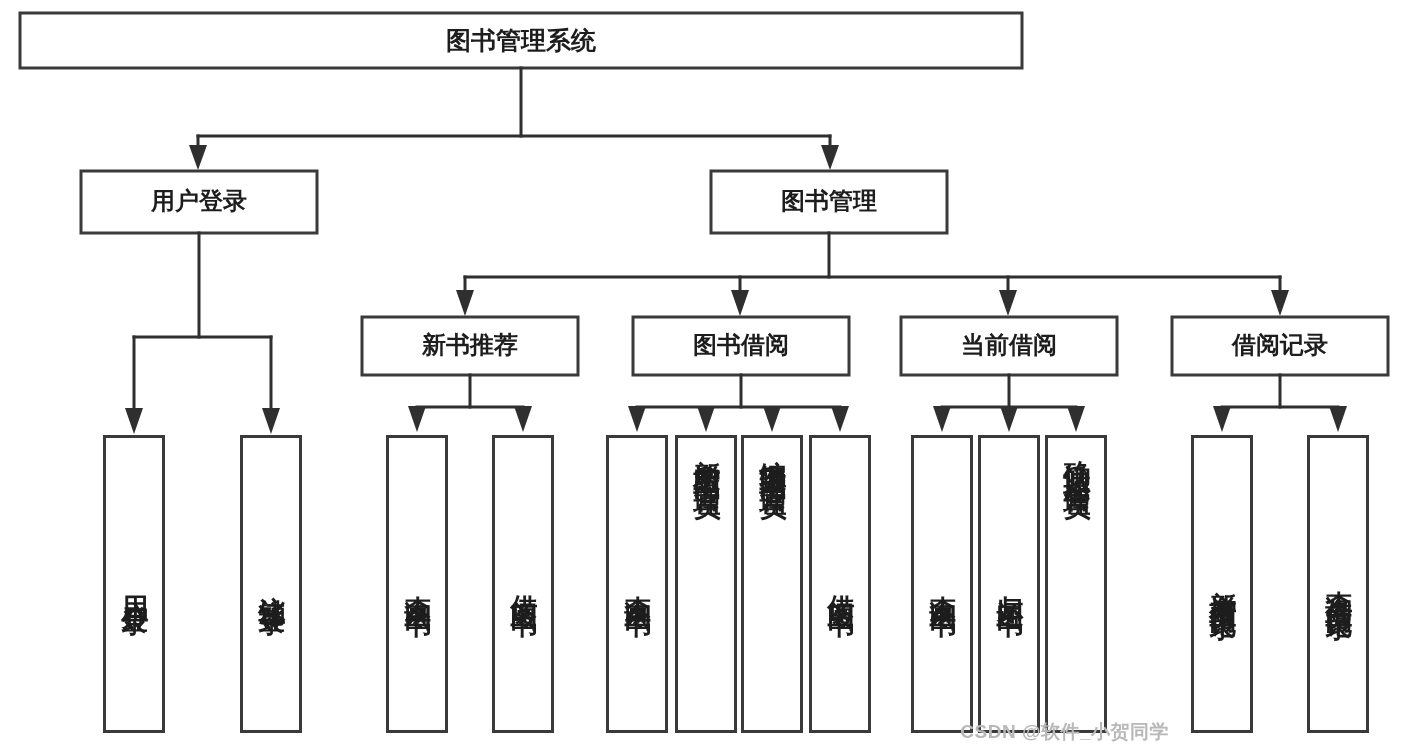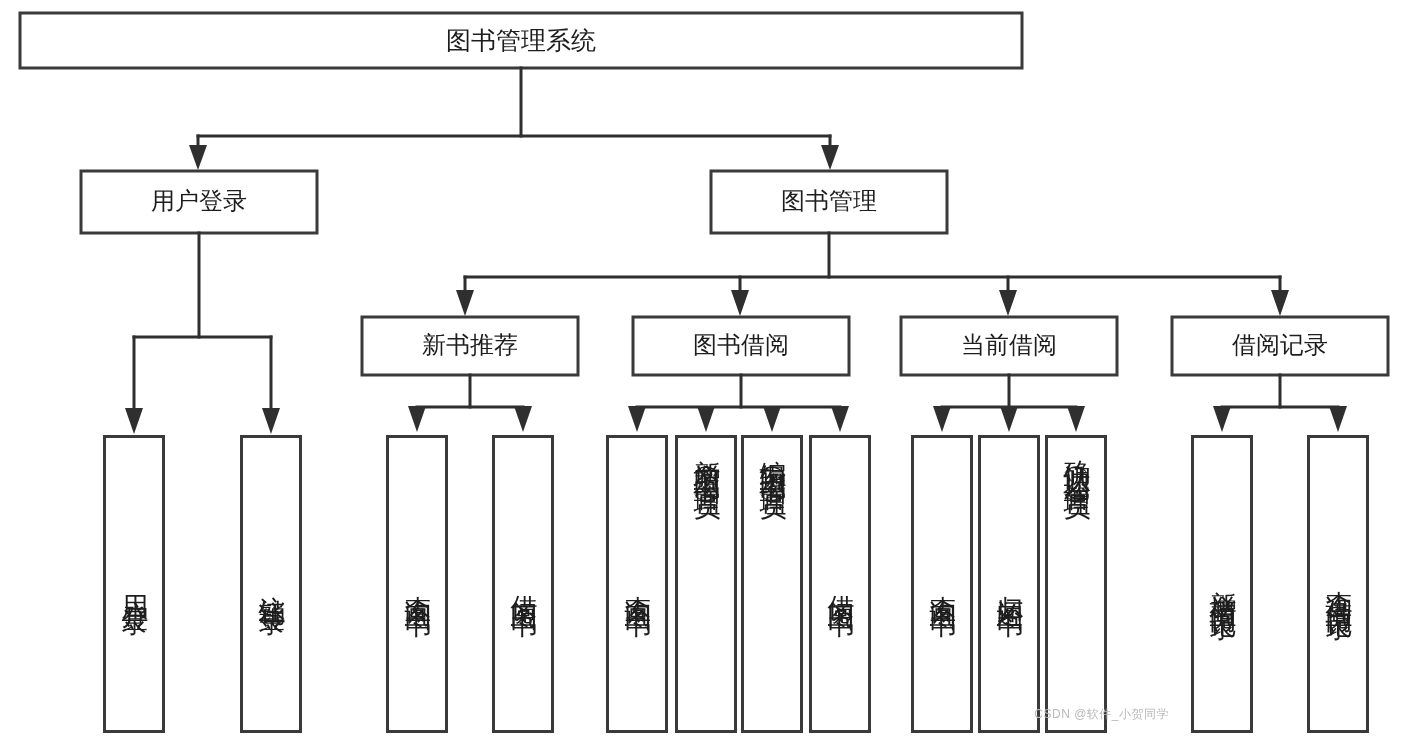--- a/index.html
+++ b/index.html
@@ -11,20 +11,21 @@
     width: 1405px;
     height: 747px;
     font-family: "Liberation Sans", sans-serif;
     overflow: hidden;
     position: relative;
   }
   #diagram-root {
     position: relative;
     width: 1177px;
     height: 747px;
+    font-weight: bold;
   }
   svg#flowchart {
     position: absolute;
     left: 0;
     top: 0;
     width: 1405px;
     height: 747px;
   }
   .node-box {
     fill: #ffffff;
@@ -71,23 +72,23 @@
     color: #1d1d1d;
     white-space: nowrap;
     display: block;
   }
   .vtext.align-center {
     align-items: center;
   }
   .watermark {
     position: absolute;
     right: 8px;
-    bottom: 24px;
-    font-family: "Liberation Sans", sans-serif;
-    font-size: 12px;
+    bottom: 2px;
+    font-family: "Liberation Sans", sans-serif;
+    font-size: 19px;
     color: #b8b8b8;
     white-space: nowrap;
     letter-spacing: 0.5px;
   }
 </style>
 </head>
 <body>
 
 <div id="diagram-root">
 

